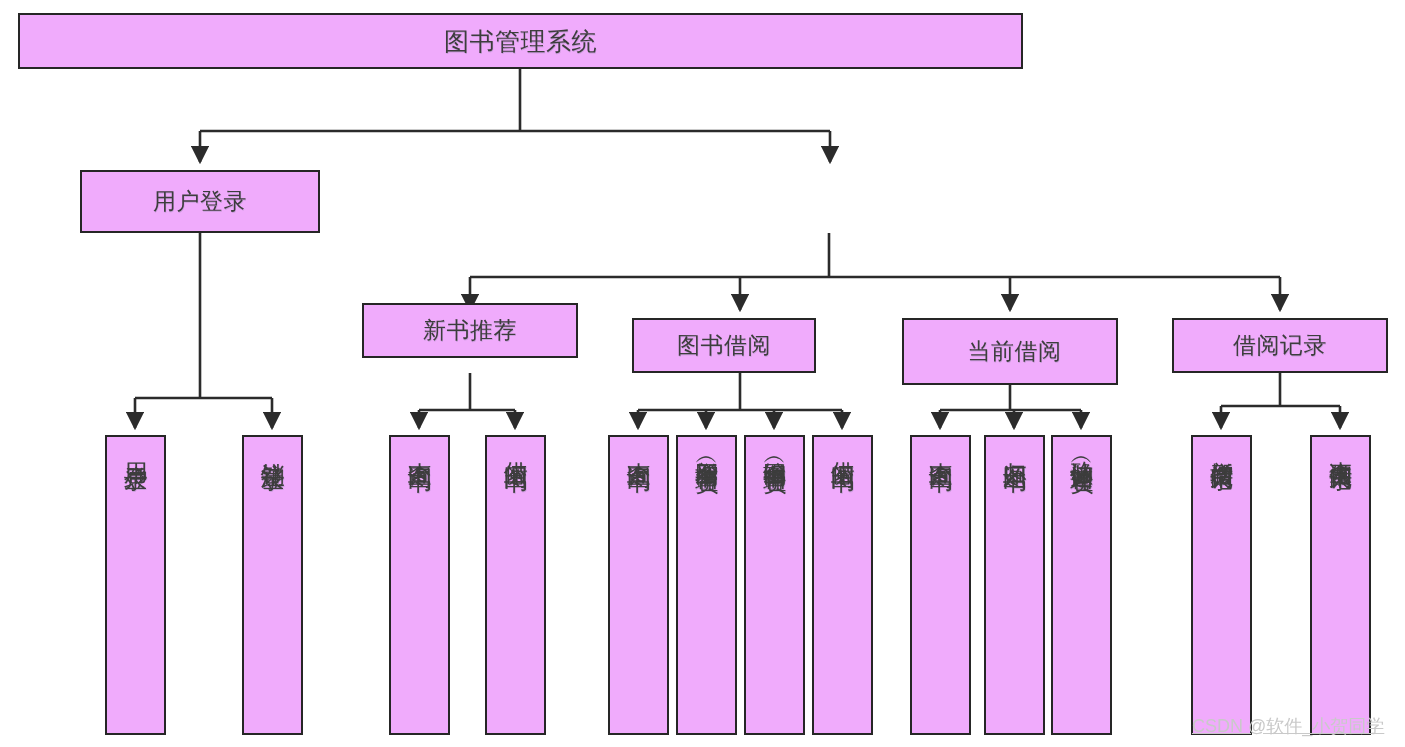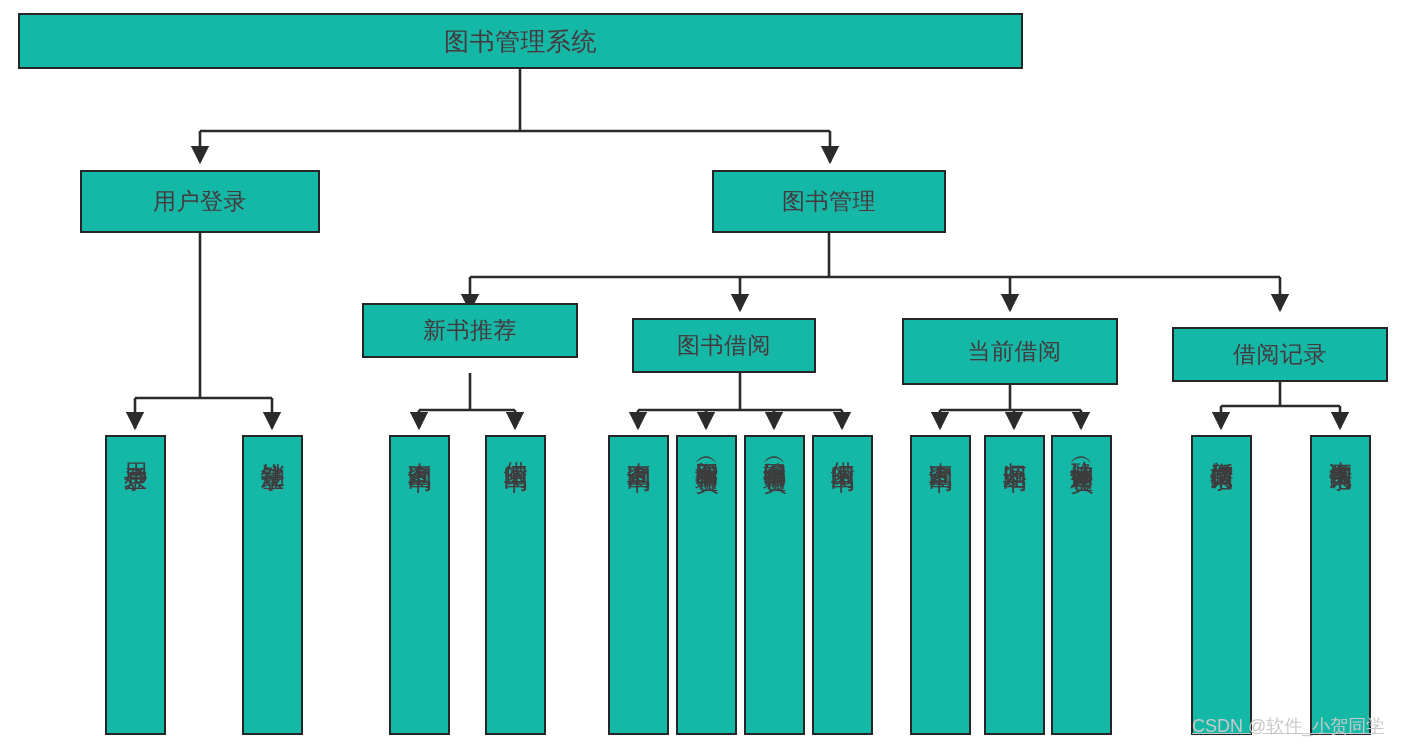--- a/index.html
+++ b/index.html
@@ -22,21 +22,21 @@
     position: absolute;
     left: 0;
     top: 0;
     width: 1405px;
     height: 747px;
     pointer-events: none;
   }
   .node {
     position: absolute;
     box-sizing: border-box;
-    background: #14b8a6;
+    background: #f0abfc;
     border: 2.6px solid #262626;
     display: flex;
     align-items: center;
     justify-content: center;
     color: #3a3a3a;
     z-index: 2;
   }
   .node .label {
     display: block;
     text-align: center;
@@ -137,34 +137,31 @@
     </g>
   </svg>
 
   <div class="node root" style="left:18px; top:13px; width:1005px; height:56px;">
     <span class="label">图书管理系统</span>
   </div>
 
   <div class="node h" style="left:80px; top:170px; width:240px; height:63px;">
     <span class="label">用户登录</span>
   </div>
-  <div class="node h" style="left:712px; top:170px; width:234px; height:63px;">
-    <span class="label">图书管理</span>
-  </div>
 
   <div class="node h" style="left:362px; top:303px; width:216px; height:55px;">
     <span class="label">新书推荐</span>
   </div>
   <div class="node h" style="left:632px; top:318px; width:184px; height:55px;">
     <span class="label">图书借阅</span>
   </div>
   <div class="node h" style="left:902px; top:318px; width:216px; height:67px;padding-left:9px;">
     <span class="label">当前借阅</span>
   </div>
-  <div class="node h" style="left:1172px; top:318px; width:216px; height:55px;margin-top:9px;">
+  <div class="node h" style="left:1172px; top:318px; width:216px; height:55px;">
     <span class="label">借阅记录</span>
   </div>
 
   <div class="node v" style="left:105px; top:435px; width:61px; height:300px;">
     <span class="label">用户登录</span>
   </div>
   <div class="node v" style="left:242px; top:435px; width:61px; height:300px;">
     <span class="label">注销登录</span>
   </div>
   <div class="node v" style="left:389px; top:435px; width:61px; height:300px;">

